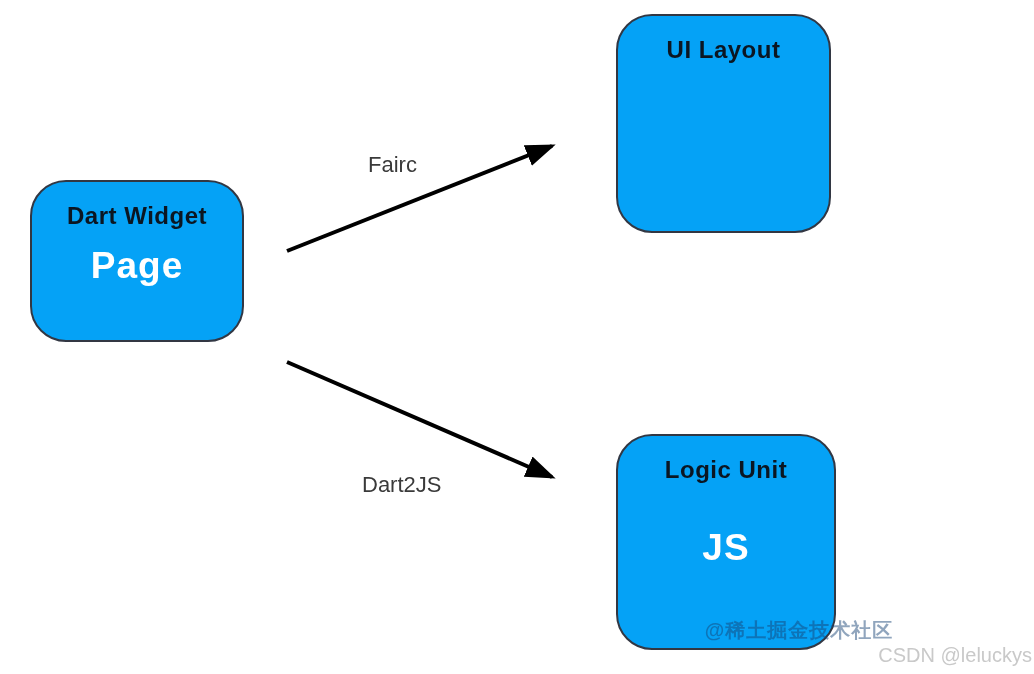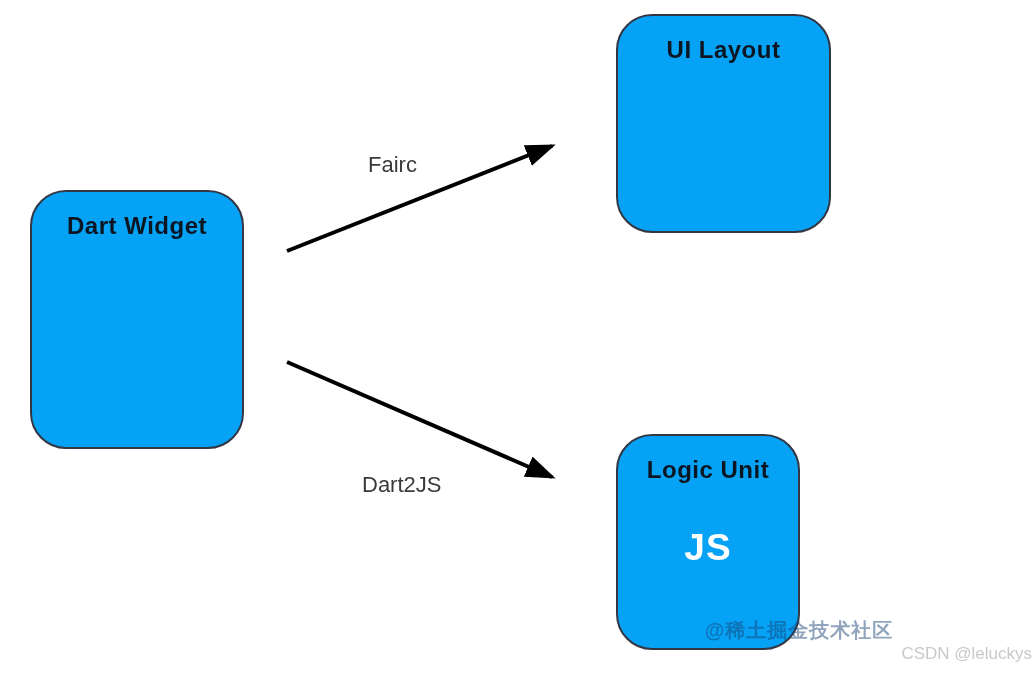--- a/index.html
+++ b/index.html
@@ -43,23 +43,23 @@
     position: absolute;
     top: 53%;
     left: 50%;
     transform: translate(-50%, -50%);
     font-size: 37px;
     font-weight: bold;
     color: #ffffff;
     letter-spacing: 1px;
     white-space: nowrap;
   }
-  #node-page { left: 30px;  top: 190px; width: 214px; height: 259px; }
+  #node-page { left: 30px;  top: 180px; width: 214px; height: 162px; }
   #node-dsl  { left: 616px; top: 14px;  width: 215px; height: 219px; padding-left: 32px; }
-  #node-js   { left: 616px; top: 434px; width: 184px; height: 216px; }
+  #node-js   { left: 616px; top: 434px; width: 220px; height: 216px; }
 
   .edge-label {
     position: absolute;
     font-size: 22px;
     color: #3a3a3a;
     text-align: left;
     white-space: nowrap;
   }
   #edge-label-fairc   { left: 368px; top: 152px; width: 82px;  }
   #edge-label-dart2js { left: 362px; top: 472px; width: 118px; }
@@ -74,21 +74,21 @@
     font-weight: bold;
     color: rgba(24, 66, 118, 0.48);
     white-space: nowrap;
     letter-spacing: 1px;
     margin-left: 31px;
   }
   .wm-csdn {
     position: absolute;
     right: 2px;
     top: 644px;
-    font-size: 17px;
+    font-size: 20px;
     color: #c9c9c9;
     white-space: nowrap;
   }
 </style>
 </head>
 <body>
 
 <div class="canvas">
 
   <svg class="edges" width="1034" height="674" viewBox="0 0 1034 674">
@@ -96,20 +96,21 @@
       <marker id="ah" markerUnits="userSpaceOnUse" markerWidth="34" markerHeight="26" refX="26" refY="11" orient="auto">
         <path d="M0,0 L30,11 L0,22 Z" fill="#000000"></path>
       </marker>
     </defs>
     <line x1="287" y1="251" x2="552" y2="146" stroke="#000000" stroke-width="4" marker-end="url(#ah)"></line>
     <line x1="287" y1="362" x2="552" y2="477" stroke="#000000" stroke-width="4" marker-end="url(#ah)"></line>
   </svg>
 
   <div class="node" id="node-page">
     <div class="node-title">Dart Widget</div>
+    <div class="node-body">Page</div>
   </div>
 
   <div class="node" id="node-dsl">
     <div class="node-title">UI Layout</div>
   </div>
 
   <div class="node" id="node-js">
     <div class="node-title">Logic Unit</div>
     <div class="node-body">JS</div>
     <div class="wm-juejin">@稀土掘金技术社区</div>

